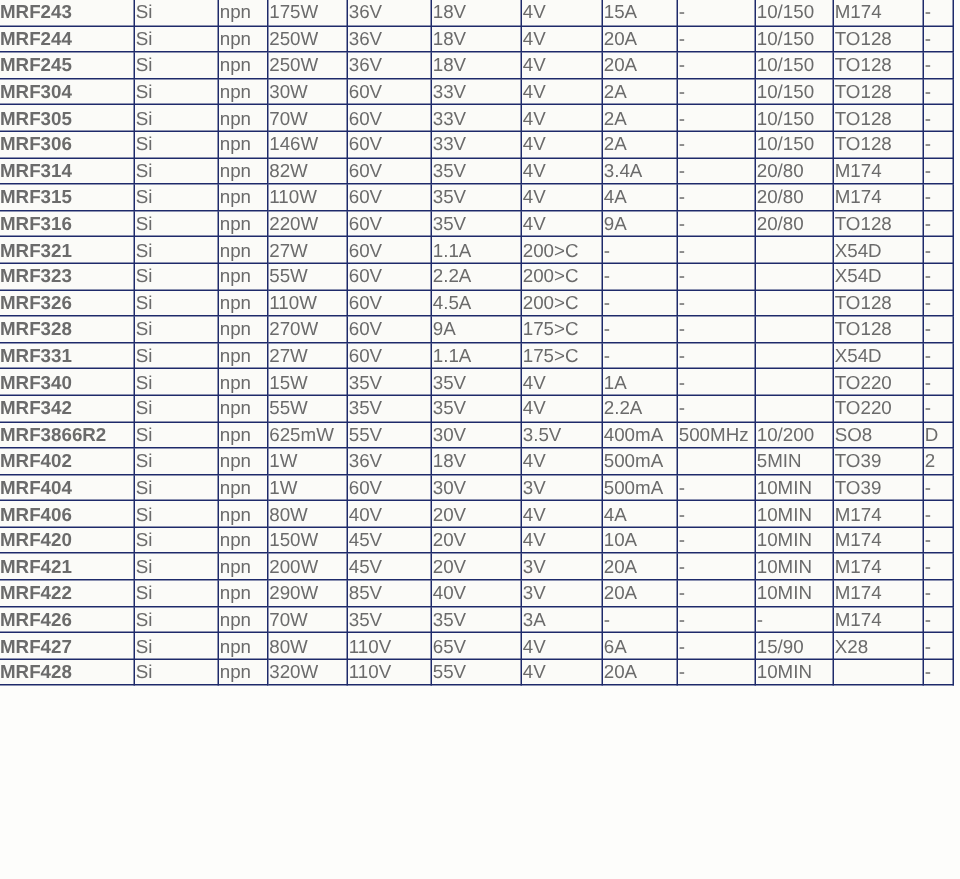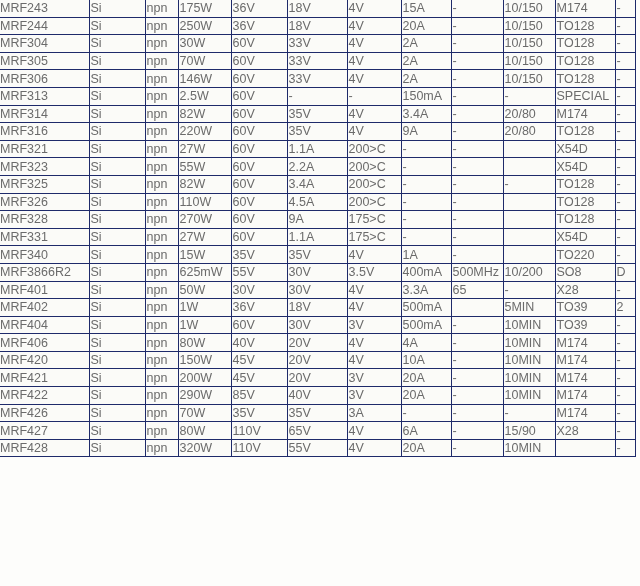--- a/index.html
+++ b/index.html
@@ -14,21 +14,21 @@
   }
   td {
     border: 1.5px solid #1e2a6a;
     height: 16.6px;
     padding: 0 0 0 1px;
     white-space: nowrap;
     overflow: hidden;
     line-height: 16px;
     background: #fbfbf8;
   }
-  tr td:first-child { border-left: none; padding-left: 0; }
+  tr td:first-child { border-left: none; padding-left: 0; font-weight: bold; }
   .c0 { width: 89px; }
   .c1 { width: 56px; }
   .c2 { width: 33px; }
   .c3 { width: 53px; }
   .c4 { width: 56px; }
   .c5 { width: 60px; }
   .c6 { width: 54px; }
   .c7 { width: 50px; }
   .c8 { width: 52px; }
   .c9 { width: 52px; }
@@ -77,20 +77,34 @@
           <td>36V</td>
           <td>18V</td>
           <td>4V</td>
           <td>20A</td>
           <td>-</td>
           <td>10/150</td>
           <td>TO128</td>
           <td>-</td>
         </tr>
         <tr>
+          <td>MRF245</td>
+          <td>Si</td>
+          <td>npn</td>
+          <td>250W</td>
+          <td>36V</td>
+          <td>18V</td>
+          <td>4V</td>
+          <td>20A</td>
+          <td>-</td>
+          <td>10/150</td>
+          <td>TO128</td>
+          <td>-</td>
+        </tr>
+        <tr>
           <td>MRF304</td>
           <td>Si</td>
           <td>npn</td>
           <td>30W</td>
           <td>60V</td>
           <td>33V</td>
           <td>4V</td>
           <td>2A</td>
           <td>-</td>
           <td>10/150</td>
@@ -119,42 +133,42 @@
           <td>60V</td>
           <td>33V</td>
           <td>4V</td>
           <td>2A</td>
           <td>-</td>
           <td>10/150</td>
           <td>TO128</td>
           <td>-</td>
         </tr>
         <tr>
-          <td>MRF313</td>
-          <td>Si</td>
-          <td>npn</td>
-          <td>2.5W</td>
-          <td>60V</td>
-          <td>-</td>
-          <td>-</td>
-          <td>150mA</td>
-          <td>-</td>
-          <td>-</td>
-          <td>SPECIAL</td>
-          <td>-</td>
-        </tr>
-        <tr>
           <td>MRF314</td>
           <td>Si</td>
           <td>npn</td>
           <td>82W</td>
           <td>60V</td>
           <td>35V</td>
           <td>4V</td>
           <td>3.4A</td>
+          <td>-</td>
+          <td>20/80</td>
+          <td>M174</td>
+          <td>-</td>
+        </tr>
+        <tr>
+          <td>MRF315</td>
+          <td>Si</td>
+          <td>npn</td>
+          <td>110W</td>
+          <td>60V</td>
+          <td>35V</td>
+          <td>4V</td>
+          <td>4A</td>
           <td>-</td>
           <td>20/80</td>
           <td>M174</td>
           <td>-</td>
         </tr>
         <tr>
           <td>MRF316</td>
           <td>Si</td>
           <td>npn</td>
           <td>220W</td>
@@ -189,34 +203,20 @@
           <td>60V</td>
           <td>2.2A</td>
           <td>200&gt;C</td>
           <td>-</td>
           <td>-</td>
           <td></td>
           <td>X54D</td>
           <td>-</td>
         </tr>
         <tr>
-          <td>MRF325</td>
-          <td>Si</td>
-          <td>npn</td>
-          <td>82W</td>
-          <td>60V</td>
-          <td>3.4A</td>
-          <td>200&gt;C</td>
-          <td>-</td>
-          <td>-</td>
-          <td>-</td>
-          <td>TO128</td>
-          <td>-</td>
-        </tr>
-        <tr>
           <td>MRF326</td>
           <td>Si</td>
           <td>npn</td>
           <td>110W</td>
           <td>60V</td>
           <td>4.5A</td>
           <td>200&gt;C</td>
           <td>-</td>
           <td>-</td>
           <td></td>
@@ -253,54 +253,54 @@
         </tr>
         <tr>
           <td>MRF340</td>
           <td>Si</td>
           <td>npn</td>
           <td>15W</td>
           <td>35V</td>
           <td>35V</td>
           <td>4V</td>
           <td>1A</td>
+          <td>-</td>
+          <td></td>
+          <td>TO220</td>
+          <td>-</td>
+        </tr>
+        <tr>
+          <td>MRF342</td>
+          <td>Si</td>
+          <td>npn</td>
+          <td>55W</td>
+          <td>35V</td>
+          <td>35V</td>
+          <td>4V</td>
+          <td>2.2A</td>
           <td>-</td>
           <td></td>
           <td>TO220</td>
           <td>-</td>
         </tr>
         <tr>
           <td>MRF3866R2</td>
           <td>Si</td>
           <td>npn</td>
           <td>625mW</td>
           <td>55V</td>
           <td>30V</td>
           <td>3.5V</td>
           <td>400mA</td>
           <td>500MHz</td>
           <td>10/200</td>
           <td>SO8</td>
           <td>D</td>
         </tr>
         <tr>
-          <td>MRF401</td>
-          <td>Si</td>
-          <td>npn</td>
-          <td>50W</td>
-          <td>30V</td>
-          <td>30V</td>
-          <td>4V</td>
-          <td>3.3A</td>
-          <td>65</td>
-          <td>-</td>
-          <td>X28</td>
-          <td>-</td>
-        </tr>
-        <tr>
           <td>MRF402</td>
           <td>Si</td>
           <td>npn</td>
           <td>1W</td>
           <td>36V</td>
           <td>18V</td>
           <td>4V</td>
           <td>500mA</td>
           <td></td>
           <td>5MIN</td>

